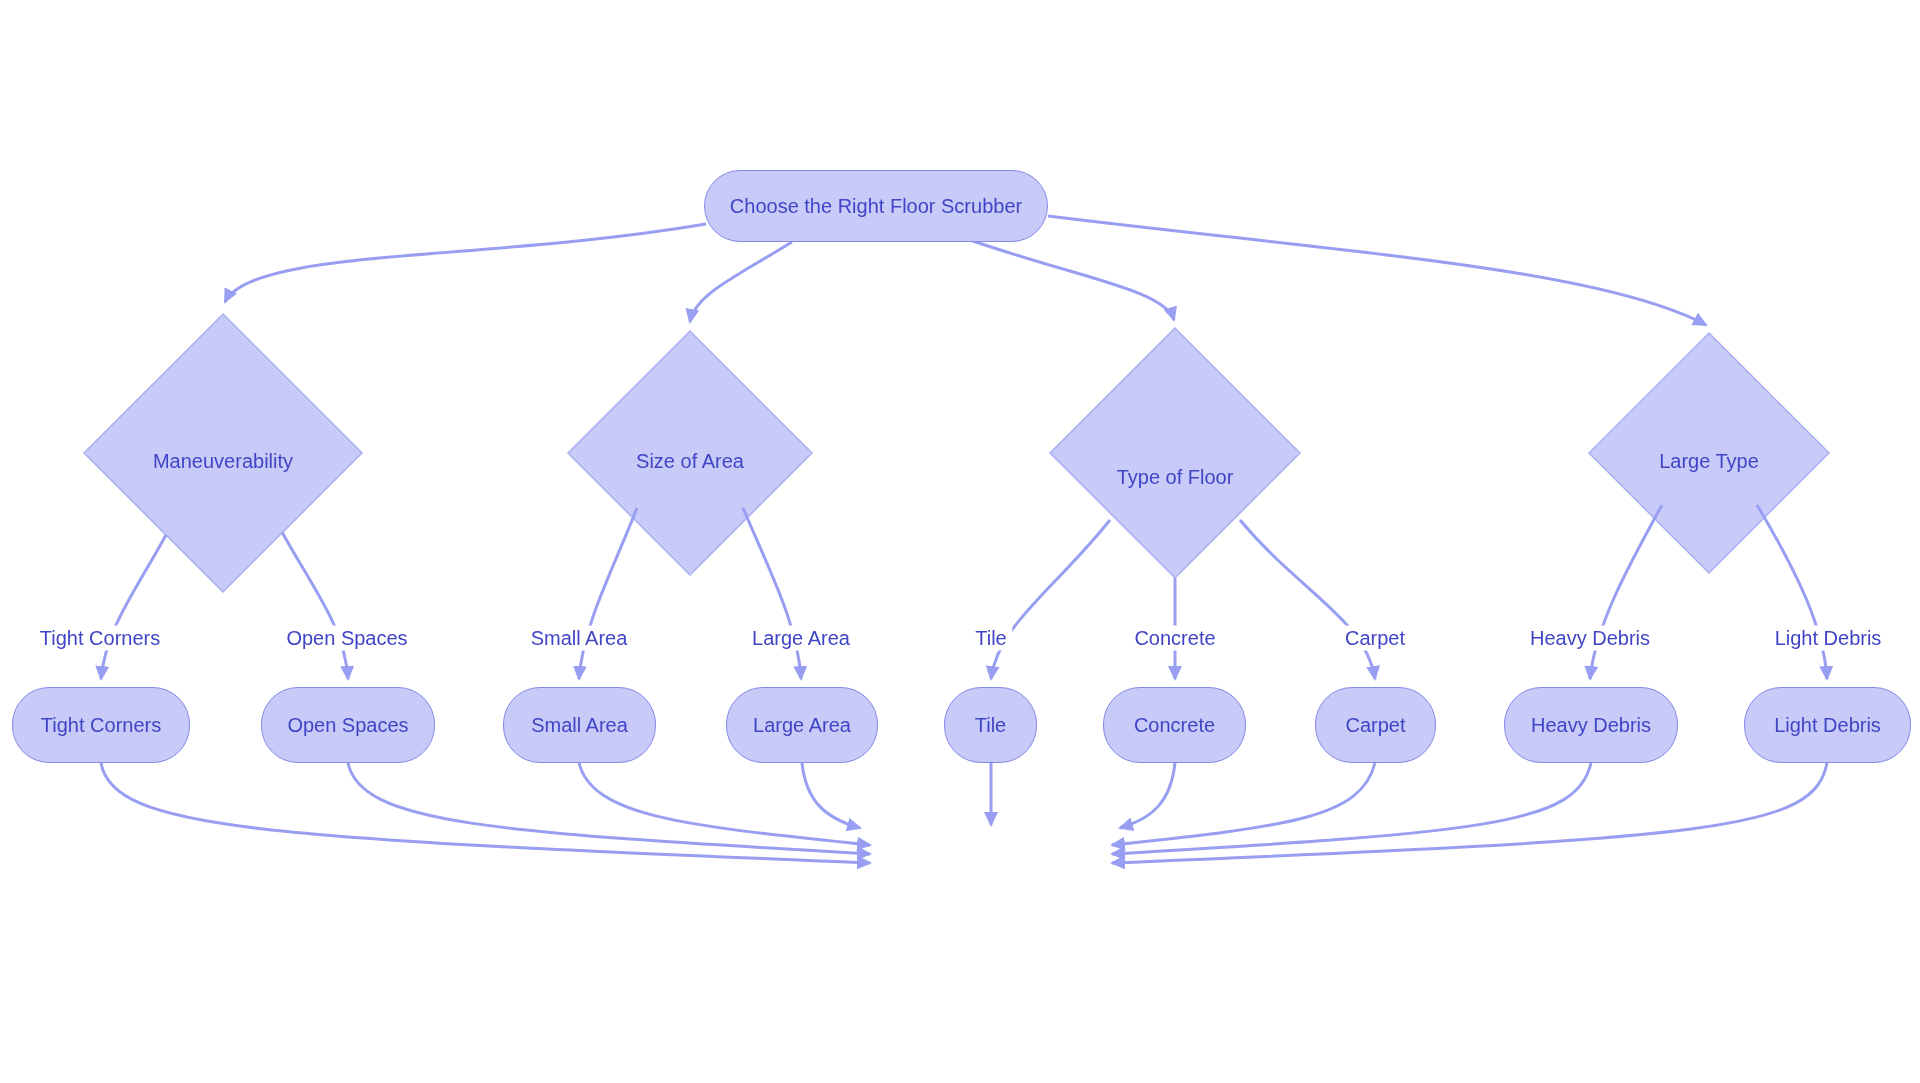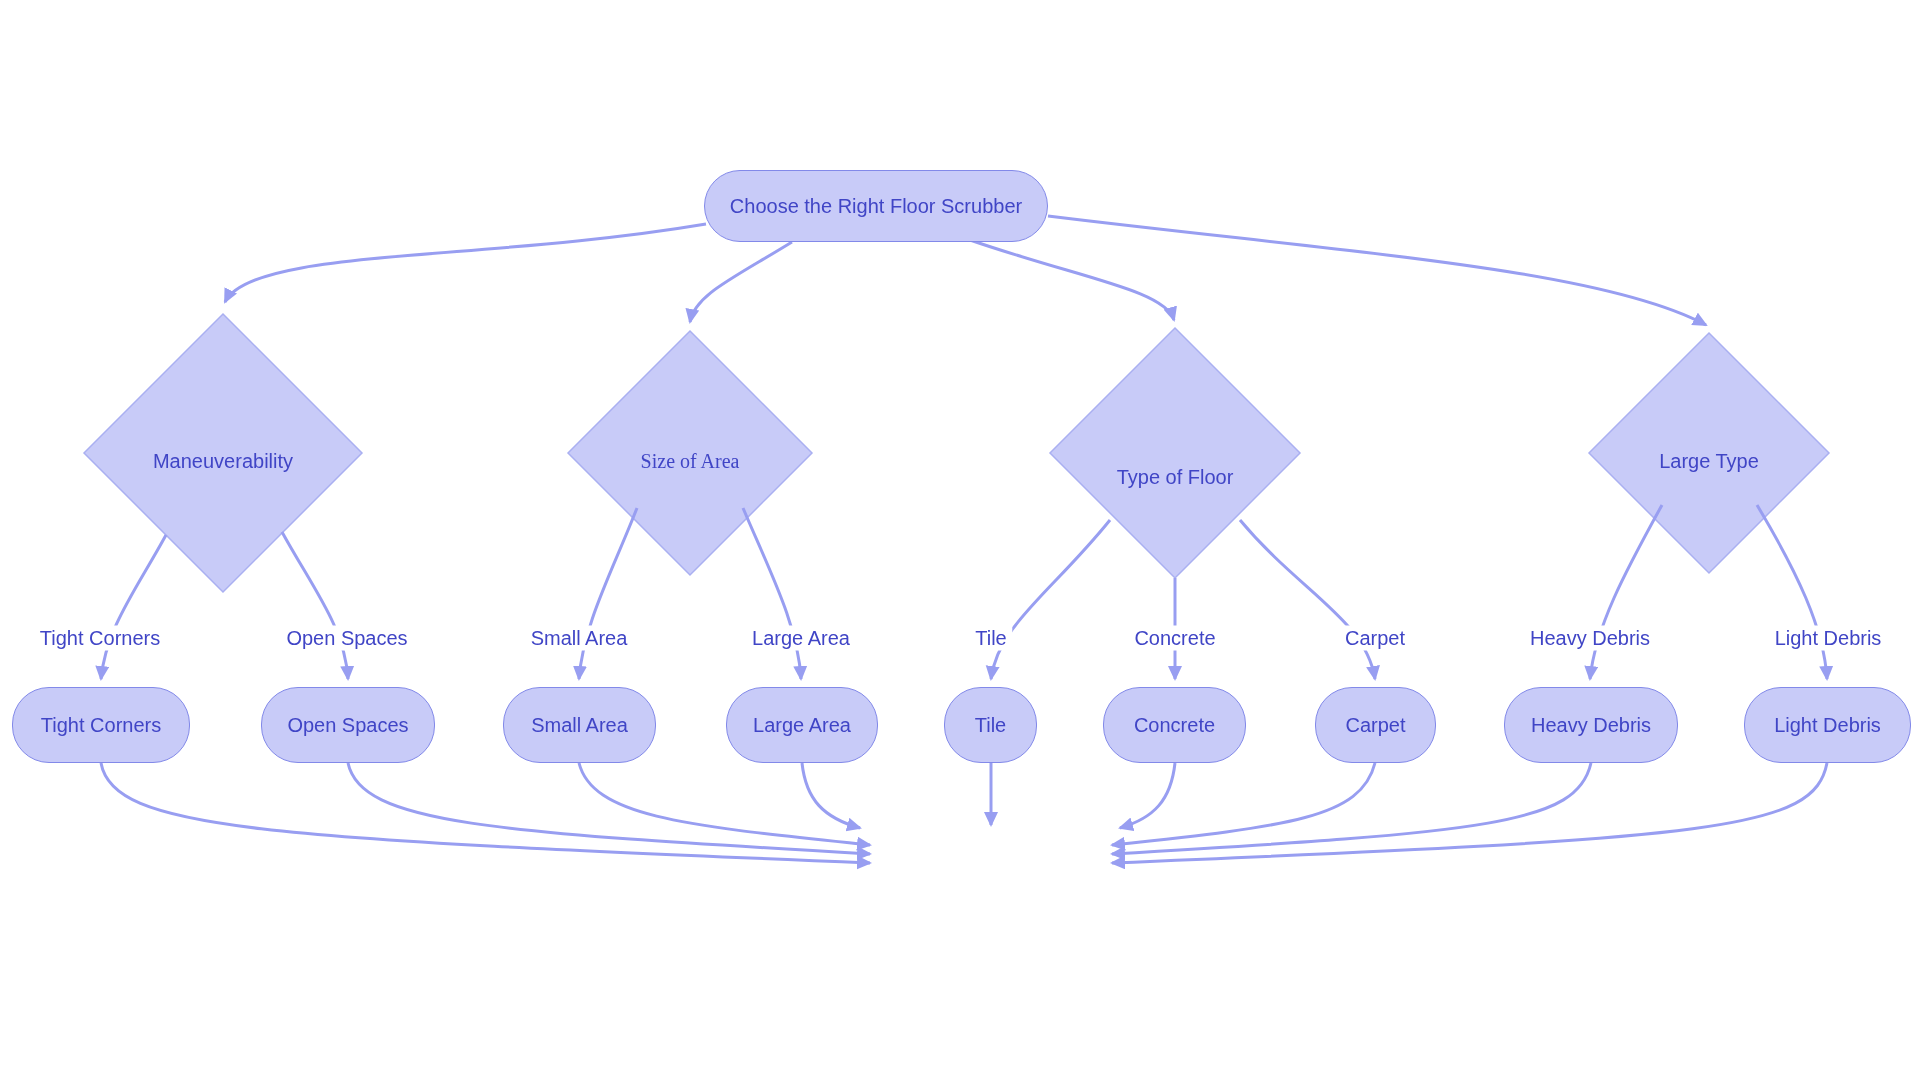--- a/index.html
+++ b/index.html
@@ -65,21 +65,21 @@
     <path class="edge" d="M 1375 763 C 1361 818, 1290 826, 1112 845" marker-end="url(#arrow)"></path>
     <path class="edge" d="M 1591 763 C 1577 824, 1490 832, 1112 854" marker-end="url(#arrow)"></path>
     <path class="edge" d="M 1827 763 C 1814 830, 1720 838, 1112 863" marker-end="url(#arrow)"></path>
   </svg>
 
   <div class="node pill" style="left:704px;top:170px;width:344px;height:72px;border-radius:36px;">
     <span>Choose the Right Floor Scrubber</span>
   </div>
 
   <div class="nodelabel" style="left:223px;top:453px;">Maneuverability</div>
-  <div class="nodelabel" style="left:690px;top:453px;font-family:Liberation Serif, serif;">Size of Area</div>
+  <div class="nodelabel" style="left:690px;top:453px;">Size of Area</div>
   <div class="nodelabel" style="left:1175px;top:469px;">Type of Floor</div>
   <div class="nodelabel" style="left:1709px;top:453px;">Large Type</div>
 
   <div class="edgelabel" style="left:100px;top:638px;">Tight Corners</div>
   <div class="edgelabel" style="left:347px;top:638px;">Open Spaces</div>
   <div class="edgelabel" style="left:579px;top:638px;">Small Area</div>
   <div class="edgelabel" style="left:801px;top:638px;">Large Area</div>
   <div class="edgelabel" style="left:991px;top:638px;">Tile</div>
   <div class="edgelabel" style="left:1175px;top:638px;">Concrete</div>
   <div class="edgelabel" style="left:1375px;top:638px;">Carpet</div>

